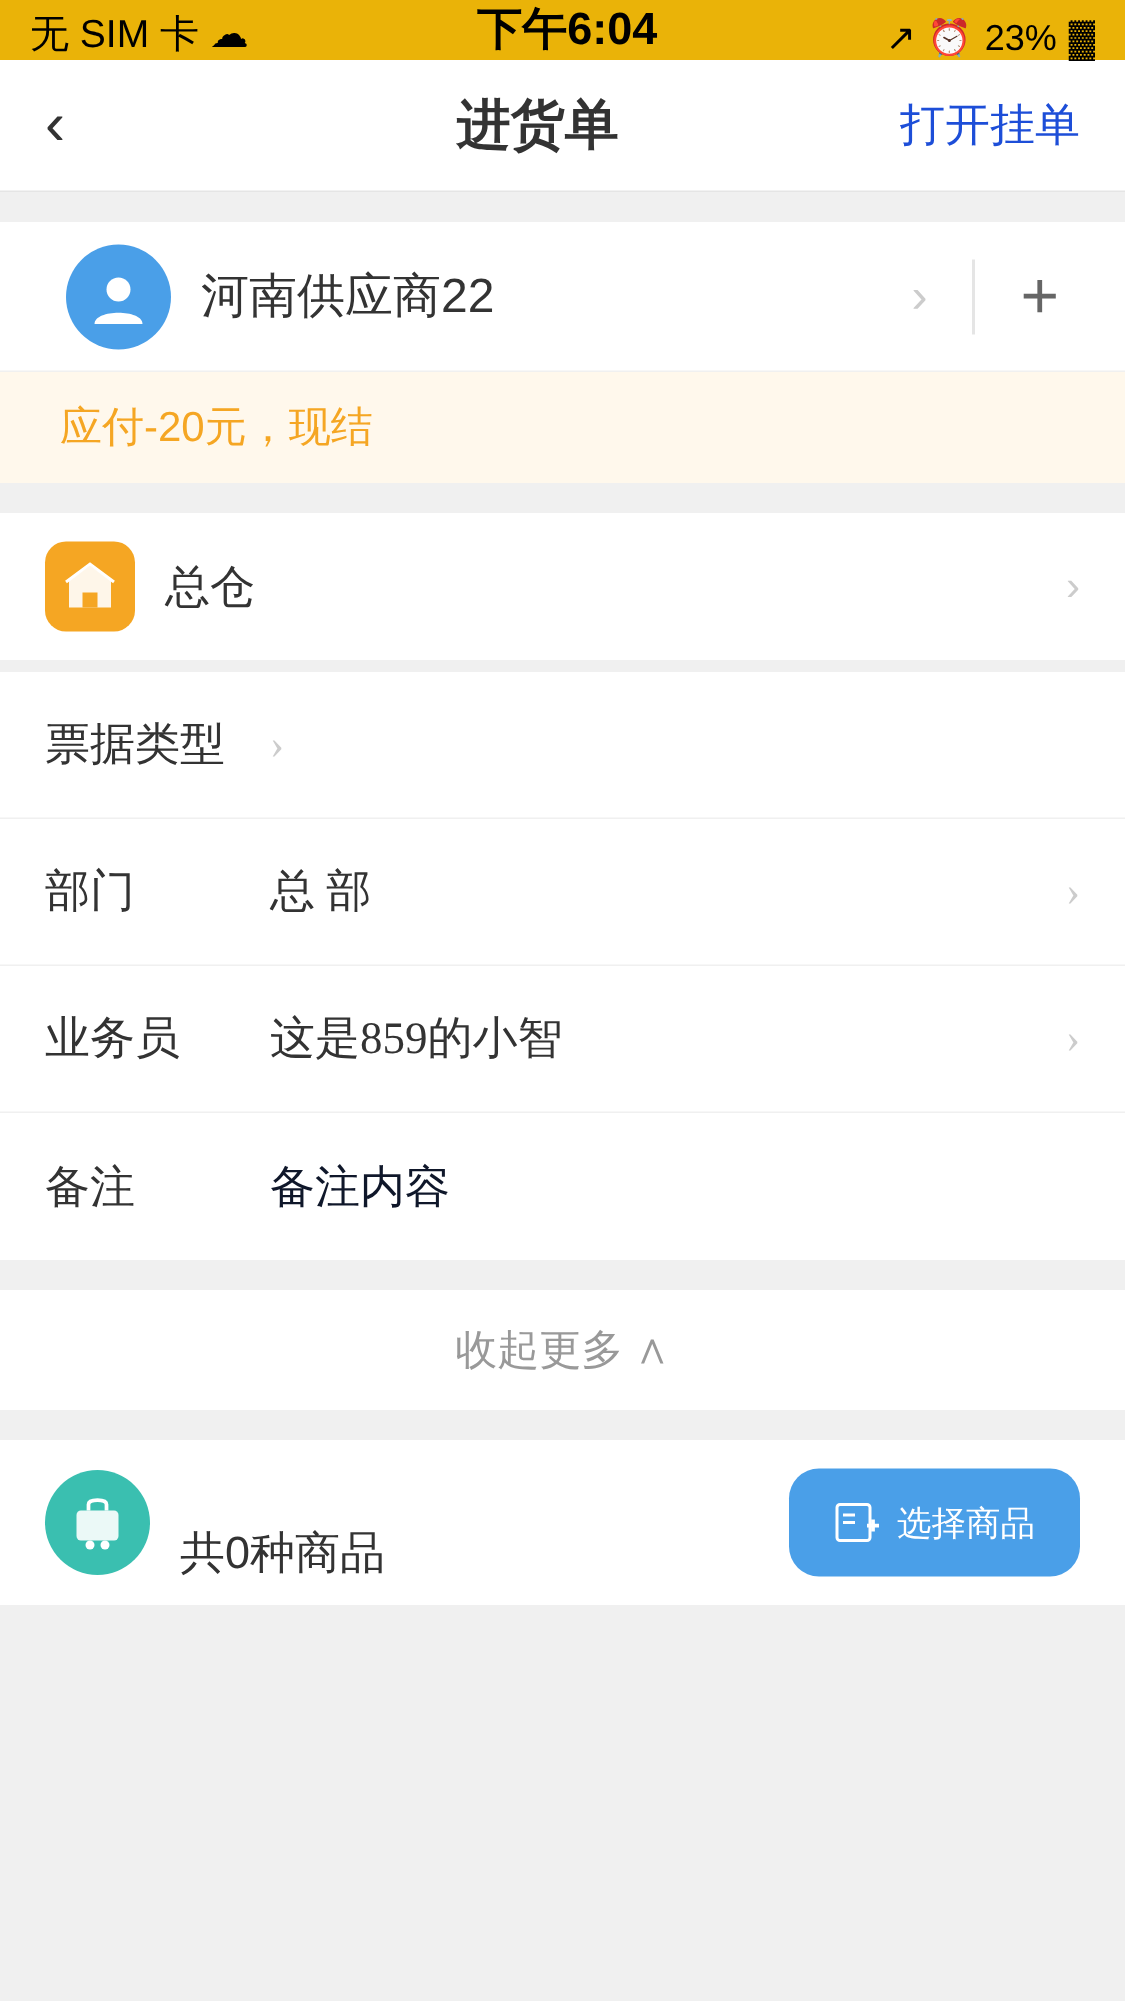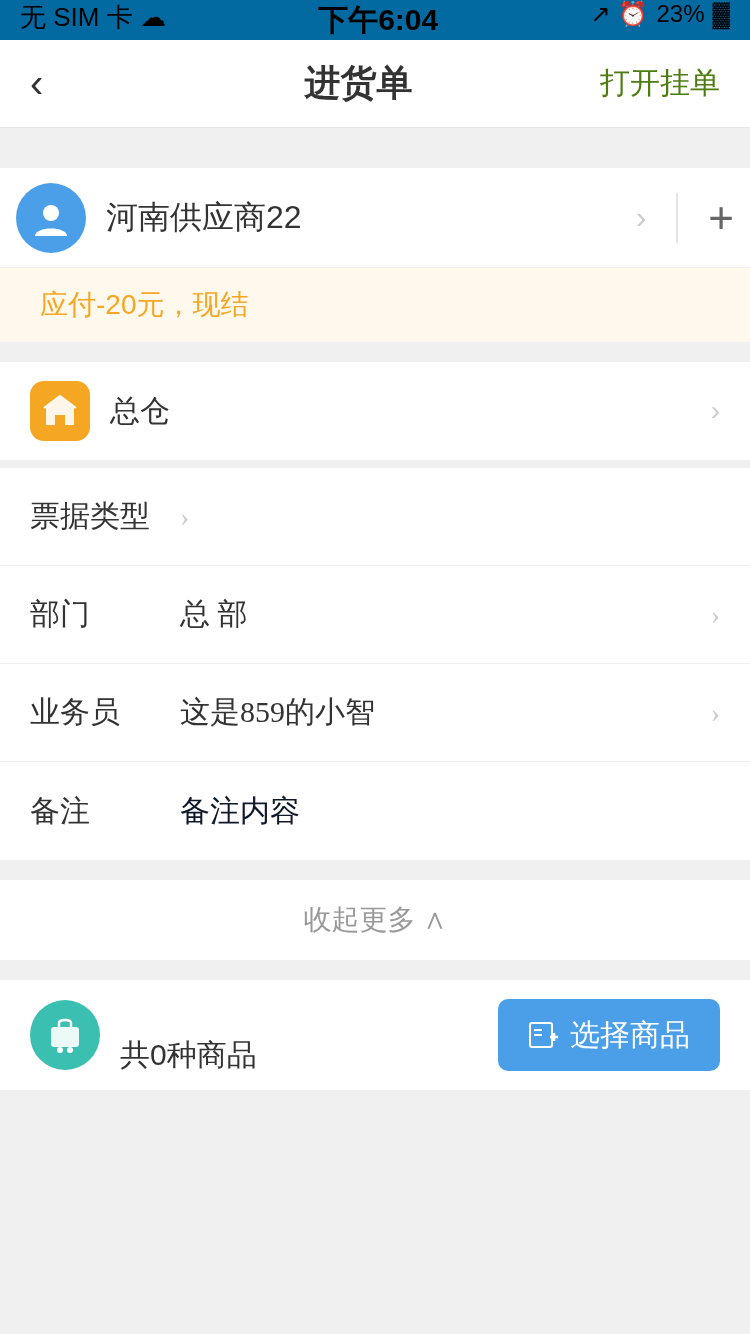--- a/index.html
+++ b/index.html
@@ -9,23 +9,23 @@
       width: 750px;
       min-height: 1334px;
       background: #f0f0f0;
       font-family: -apple-system, "PingFang SC", "Helvetica Neue", Arial, sans-serif;
       font-size: 32px;
     }
 
     
     .status-bar {
       height: 40px;
-      background: #0369a1;
-      display: flex;
-      align-items: flex-start;
+      background: #eab308;
+      display: flex;
+      align-items: flex-end;
       justify-content: space-between;
       padding: 0 20px;
       font-size: 26px;
       color: #000;
     }
     .status-bar-left { display: flex; align-items: center; gap: 10px; }
     .status-bar-center { font-size: 30px; font-weight: 600; }
     .status-bar-right { display: flex; align-items: center; gap: 8px; font-size: 24px; }
 
     
@@ -45,41 +45,40 @@
       width: 60px;
     }
     .nav-title {
       font-size: 36px;
       font-weight: 600;
       color: #333;
       margin-left: 27px;
     }
     .nav-action {
       font-size: 30px;
-      color: #4d7c0f;
+      color: #1d4ed8;
       cursor: pointer;
     }
 
     
     .section-gap {
       height: 20px;
       background: #f0f0f0;
     }
 
     
     .supplier-section {
       background: #fff;
     }
     .supplier-row {
       display: flex;
       align-items: center;
-      padding: 0 16px;
+      padding: 0 44px;
       height: 100px;
       border-bottom: 1px solid #f0f0f0;
-      margin-top: 20px;
     }
     .supplier-avatar {
       width: 70px;
       height: 70px;
       border-radius: 50%;
       background: #4a9fe8;
       display: flex;
       align-items: center;
       justify-content: center;
       margin-right: 20px;
@@ -207,24 +206,24 @@
     .product-count {
       flex: 1;
       font-size: 30px;
       color: #333;
       margin-top: 40px;
     }
     .select-product-btn {
       background: #4a9fe8;
       color: #fff;
       border: none;
-      border-radius: 10px;
+      border-radius: 20px;
       padding: 0 30px;
       height: 72px;
-      font-size: 30px;
+      font-size: 23px;
       display: flex;
       align-items: center;
       gap: 10px;
       cursor: pointer;
     }
 
     
     .empty-area {
       background: #f0f0f0;
       flex: 1;

